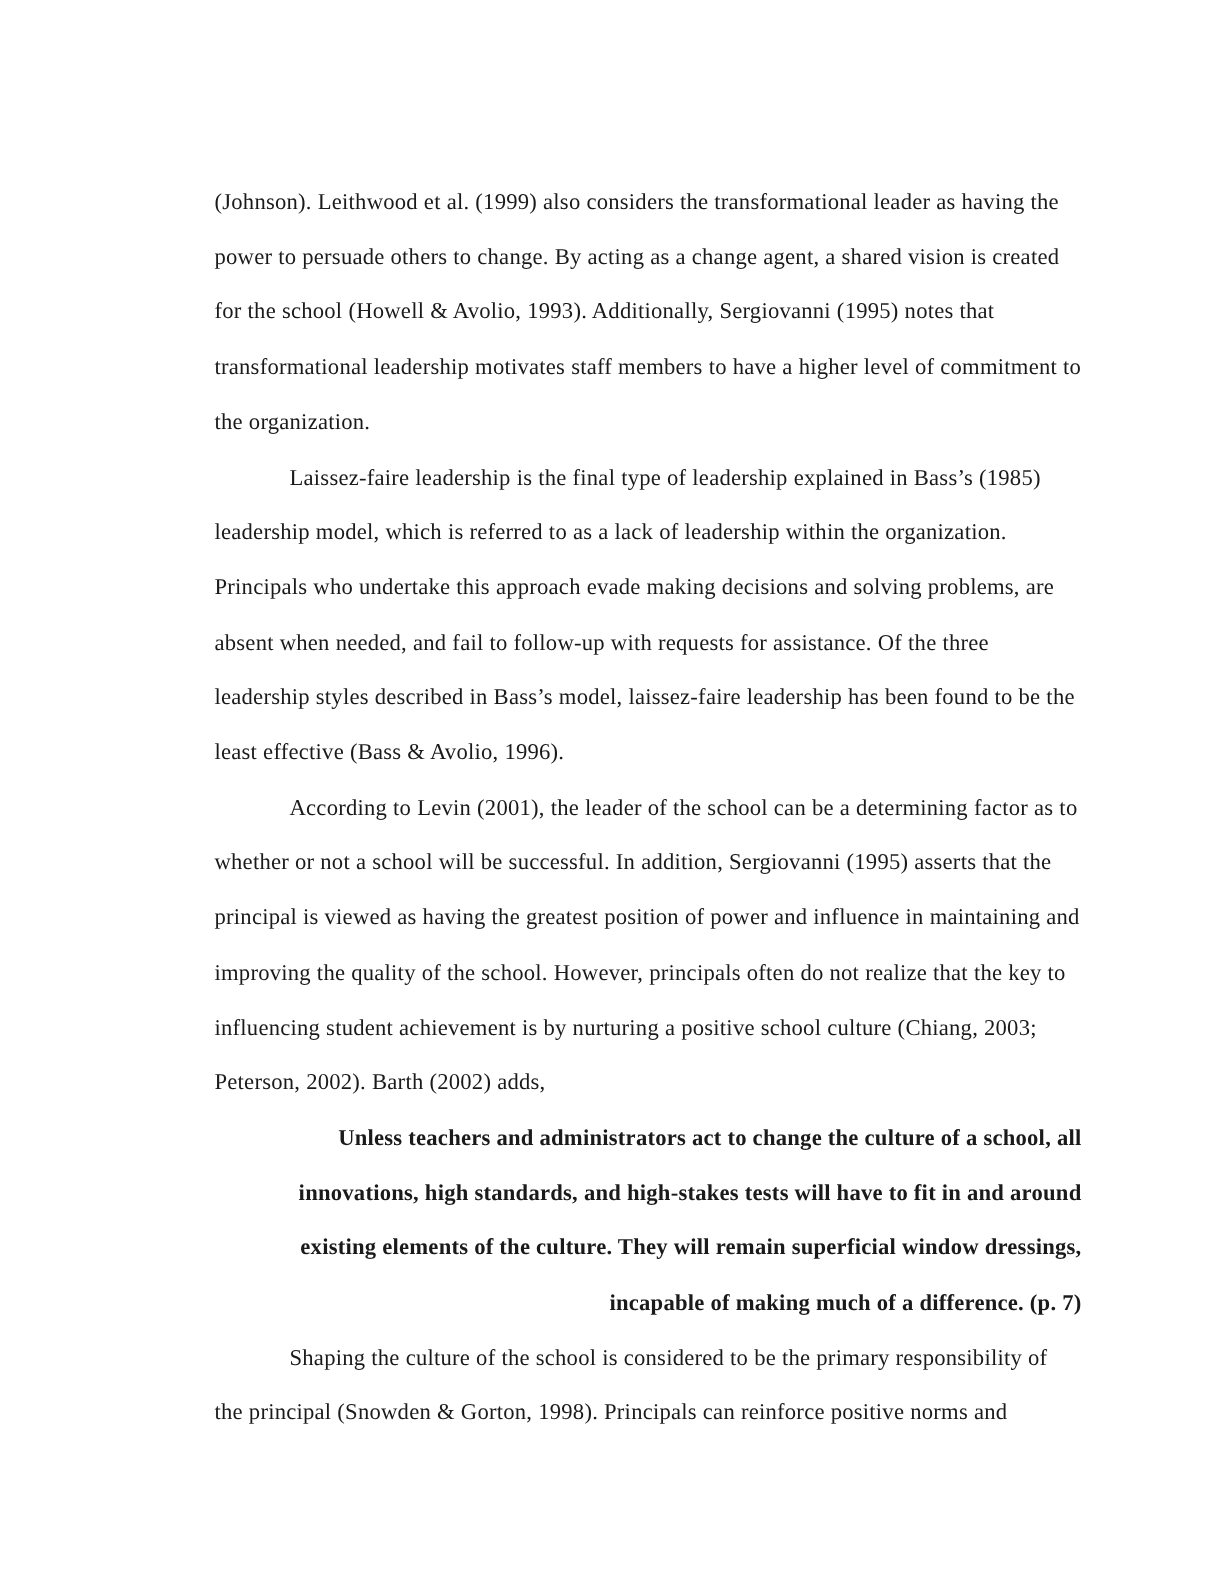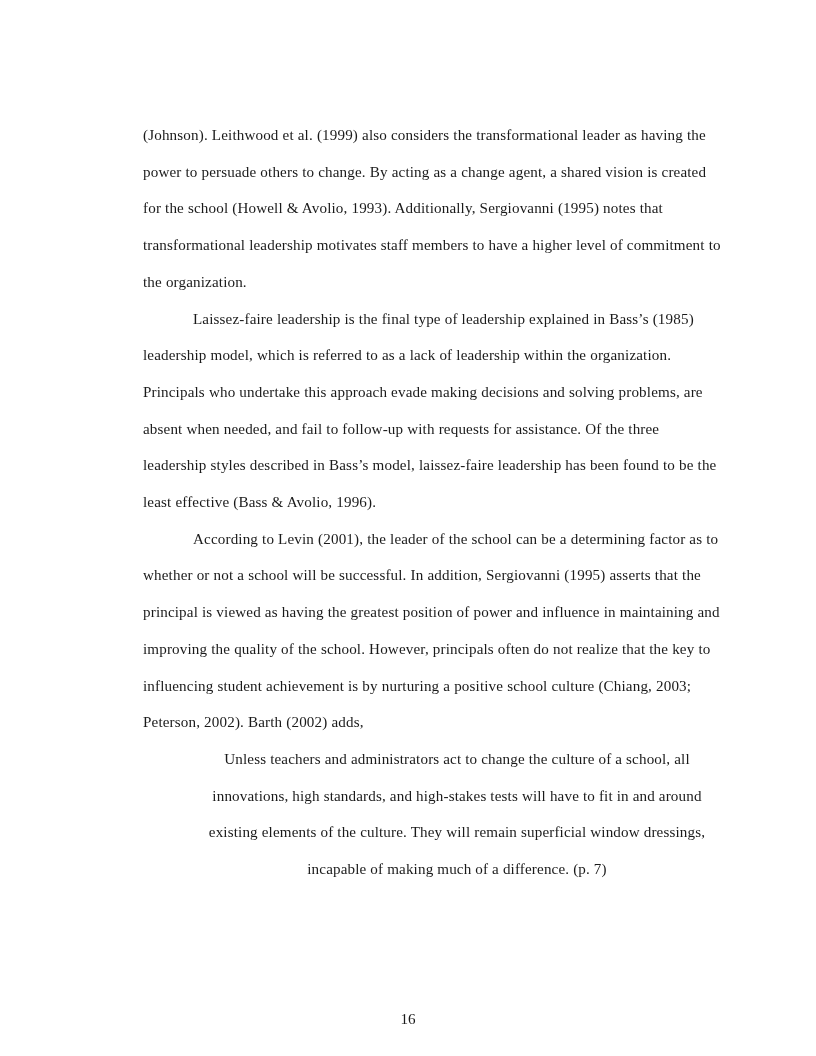--- a/index.html
+++ b/index.html
@@ -41,23 +41,24 @@
     text-indent: 0;
   }
   .blockquote {
     margin: 0;
     padding: 0;
     margin-left: 50px;
     width: 528px;
     font-size: 15.1px;
     line-height: 36.7px;
     text-indent: 0;
-    text-align: center;
+    text-align: right;
     color: #1a1a1a;
     letter-spacing: 0.01em;
+    font-weight: bold;
   }
   .page-number {
     position: absolute;
     left: 0;
     right: 0;
     top: 977px;
     text-align: center;
     font-size: 15.1px;
     line-height: 36.7px;
     color: #1a1a1a;
@@ -71,18 +72,18 @@
   <div class="content">
 
     <p class="para no-indent">(Johnson). Leithwood et al. (1999) also considers the transformational leader as having the power to persuade others to change. By acting as a change agent, a shared vision is created for the school (Howell &amp; Avolio, 1993). Additionally, Sergiovanni (1995) notes that transformational leadership motivates staff members to have a higher level of commitment to the organization.</p>
 
     <p class="para">Laissez-faire leadership is the final type of leadership explained in Bass’s (1985) leadership model, which is referred to as a lack of leadership within the organization. Principals who undertake this approach evade making decisions and solving problems, are absent when needed, and fail to follow-up with requests for assistance. Of the three leadership styles described in Bass’s model, laissez-faire leadership has been found to be the least effective (Bass &amp; Avolio, 1996).</p>
 
     <p class="para">According to Levin (2001), the leader of the school can be a determining factor as to whether or not a school will be successful. In addition, Sergiovanni (1995) asserts that the principal is viewed as having the greatest position of power and influence in maintaining and improving the quality of the school. However, principals often do not realize that the key to influencing student achievement is by nurturing a positive school culture (Chiang, 2003; Peterson, 2002). Barth (2002) adds,</p>
 
     <blockquote class="blockquote">Unless teachers and administrators act to change the culture of a school, all innovations, high standards, and high-stakes tests will have to fit in and around existing elements of the culture. They will remain superficial window dressings, incapable of making much of a difference. (p. 7)</blockquote>
 
+    <p class="para">Shaping the culture of the school is considered to be the primary responsibility of the principal (Snowden &amp; Gorton, 1998). Principals can reinforce positive norms and</p>
 
   </div>
 
-  <div class="page-number">16</div>
 
 </div>
 
 </body></html>

